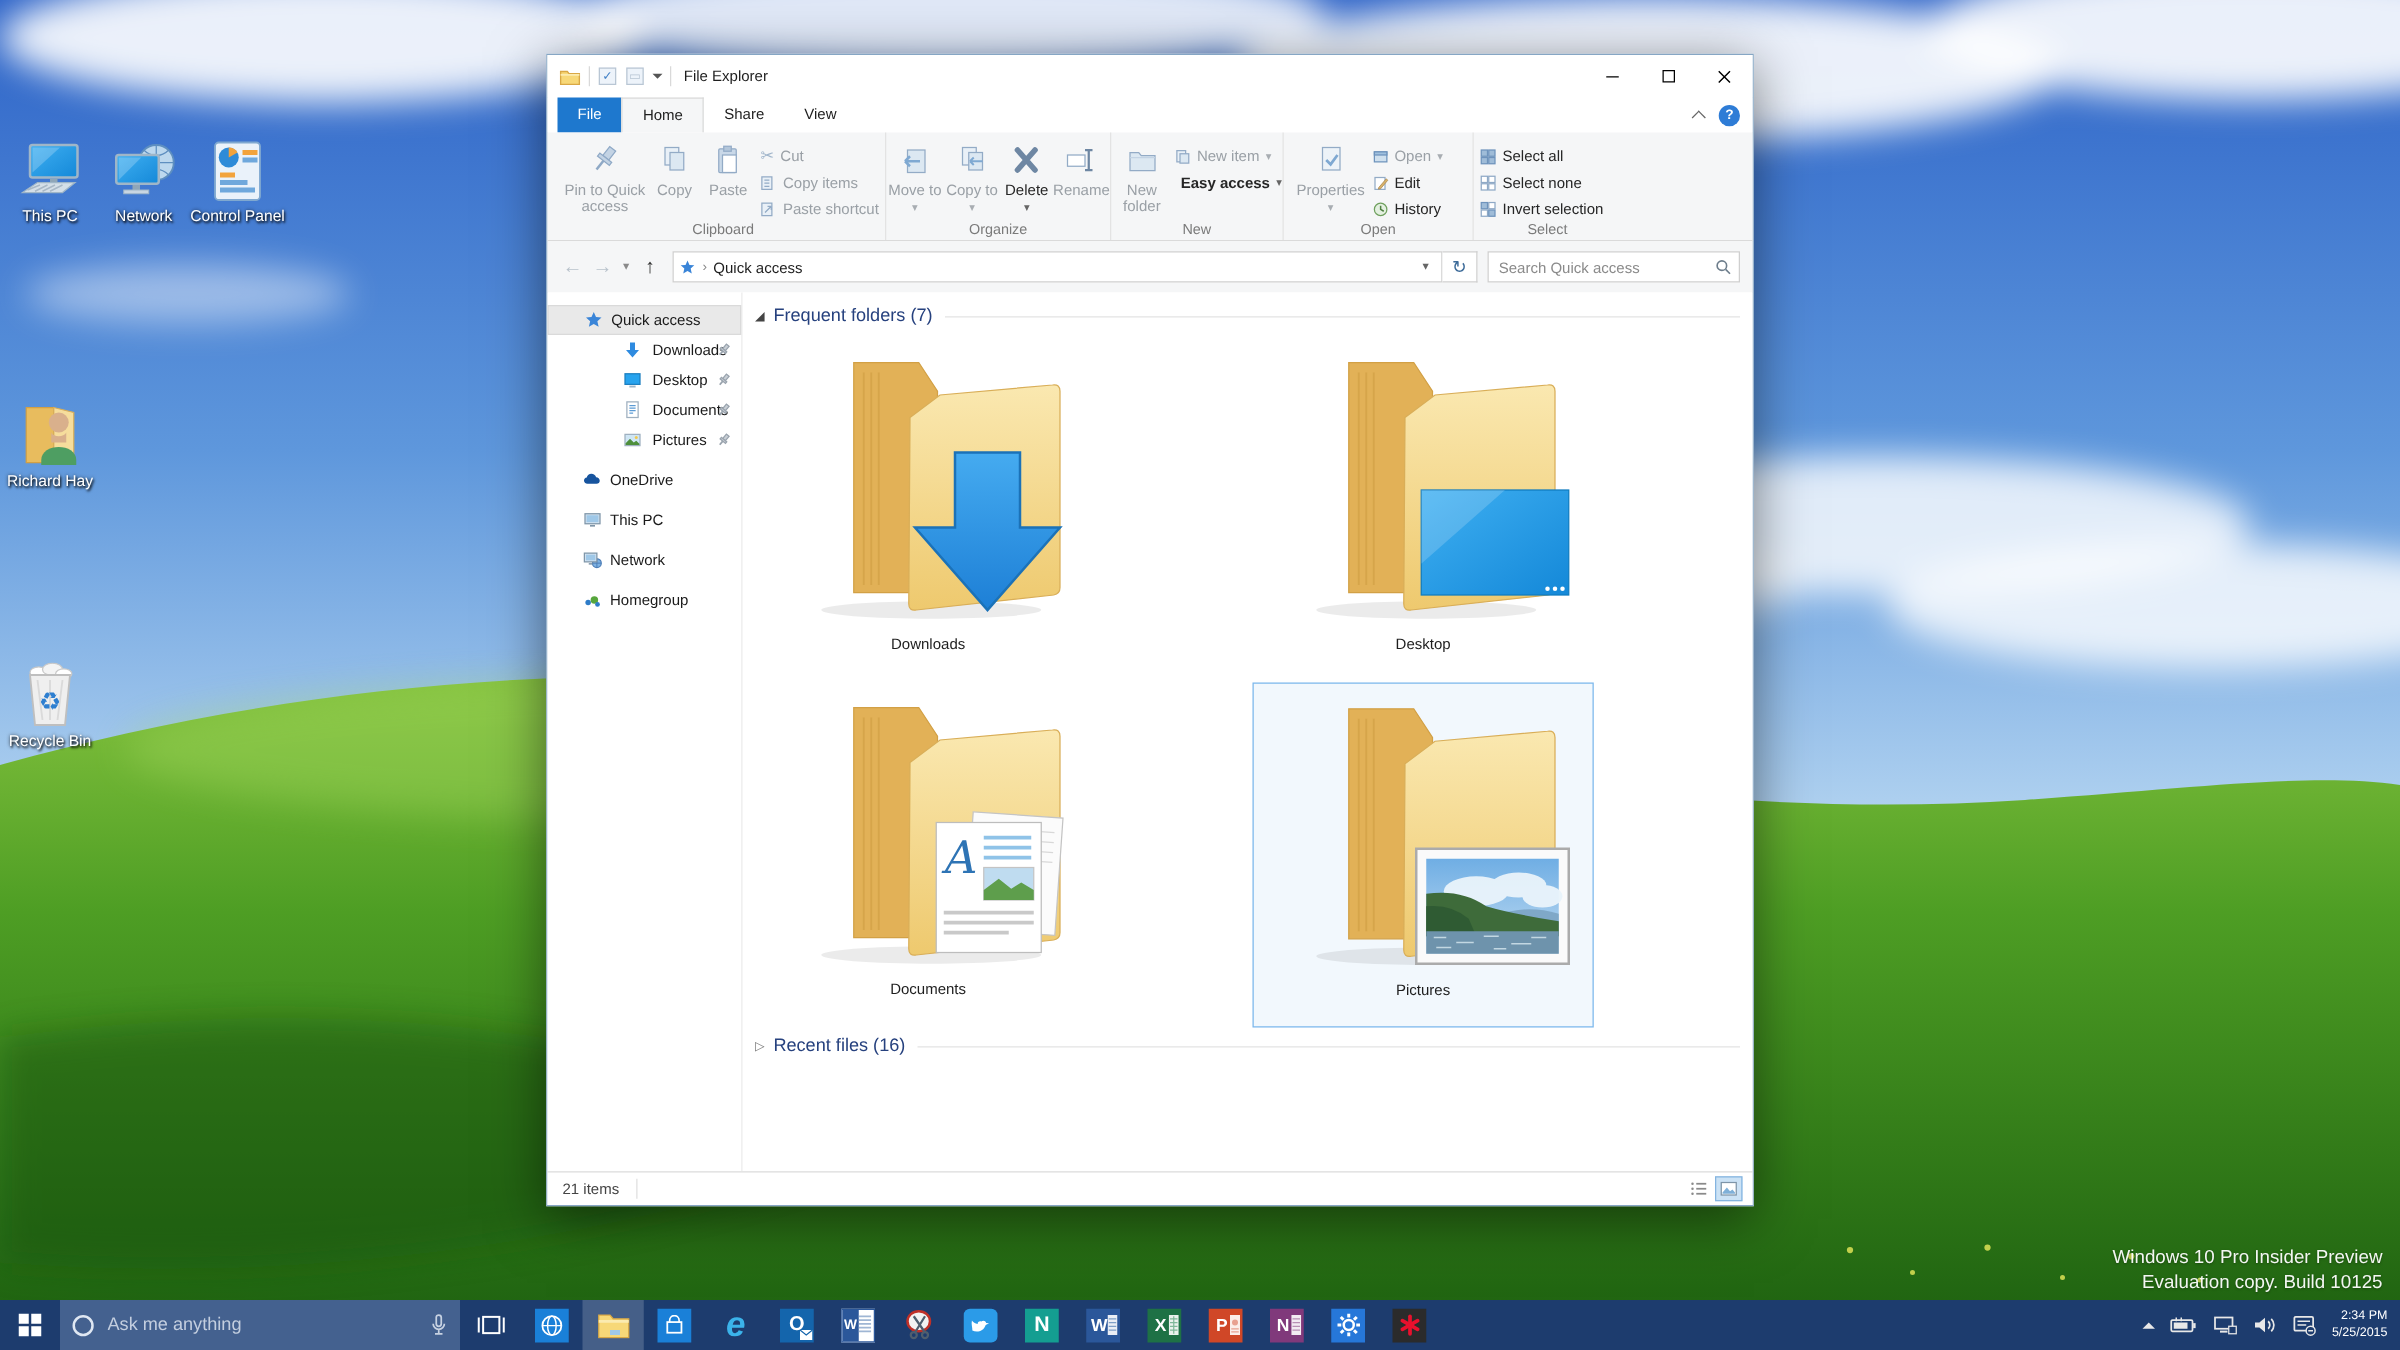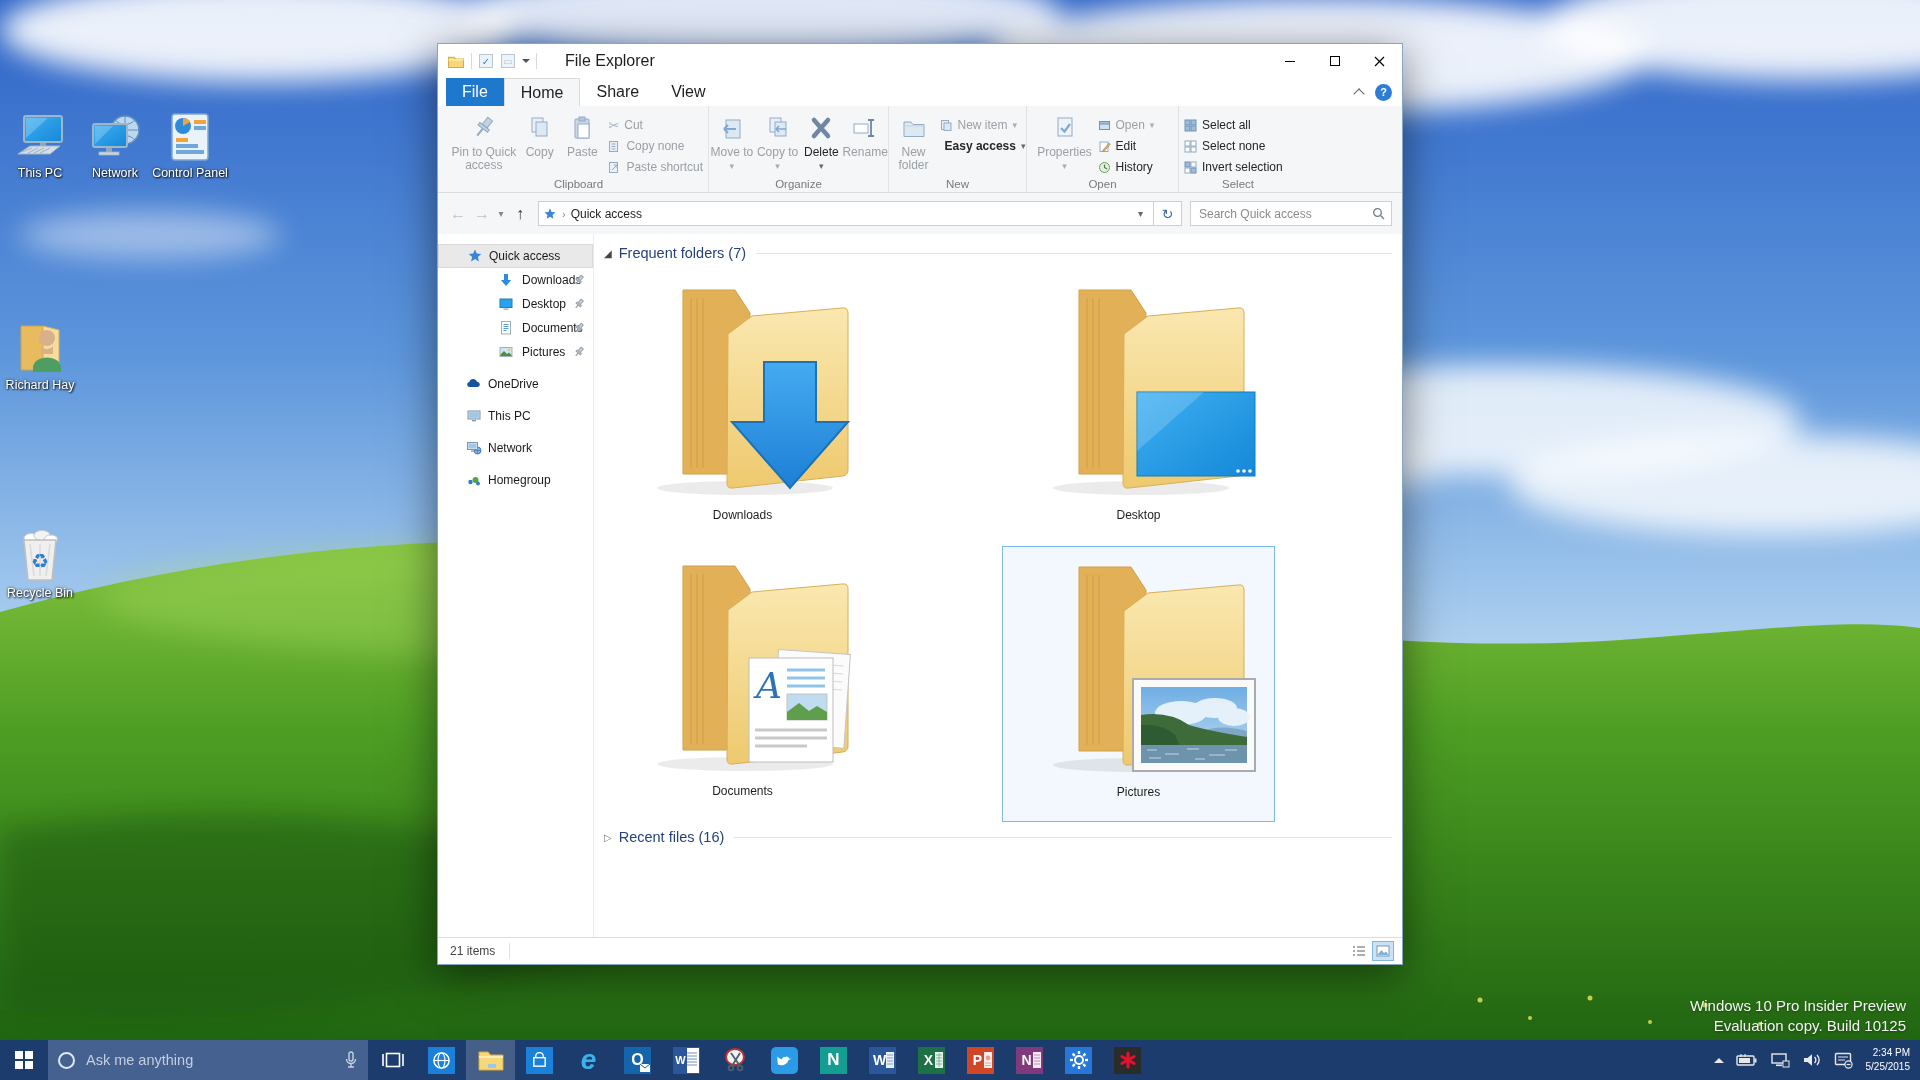--- a/index.html
+++ b/index.html
@@ -21,29 +21,29 @@
   
   #explorer{position:absolute;left:437px;top:43px;width:966px;height:922px;background:#fff;
     border:1px solid #86a6c4;box-shadow:0 10px 42px rgba(0,0,0,.5);font-size:12px;color:#1e1e1e;}
   .titlebar{position:absolute;left:0;top:0;right:0;height:34px;background:#fff;display:flex;align-items:center;}
   .qat{display:flex;align-items:center;gap:6px;padding-left:9px;}
   .qat .sep{width:1px;height:16px;background:#d9d9d9;}
   .qat-btn{width:16px;height:16px;display:flex;align-items:center;justify-content:center;}
   .qat-box{width:14px;height:14px;border:1px solid #b9c6d4;background:#edf3fa;font-size:10px;color:#3f7fc6;
     display:flex;align-items:center;justify-content:center;}
   .caret-dn{width:0;height:0;border-left:4px solid transparent;border-right:4px solid transparent;border-top:4px solid #555;}
-  .win-title{margin-left:28px;font-size:16px;color:#1e1e1e;}
+  .win-title{margin-left:10px;font-size:12px;color:#1e1e1e;}
   .wincontrols{margin-left:auto;display:flex;height:100%;}
   .wc{width:45px;height:100%;display:flex;align-items:center;justify-content:center;}
   .wc-min{width:10px;height:1px;background:#000;}
   .wc-max{width:10px;height:10px;border:1px solid #000;}
 
   
   .tabrow{position:absolute;left:0;top:34px;right:0;height:28px;background:#fff;display:flex;align-items:flex-end;}
-  .tab{padding:0 16px;height:28px;line-height:27px;font-size:16px;}
+  .tab{padding:0 16px;height:28px;line-height:27px;font-size:12px;}
   .tab-file{background:#1e78ce;color:#fff;margin-left:8px;}
   .tab-active{background:#f5f6f7;border:1px solid #dadada;border-bottom:none;color:#1e1e1e;}
   .ribbon-right{margin-left:auto;display:flex;align-items:center;gap:12px;padding-right:10px;height:100%;}
   .chev-up{width:8px;height:8px;border-left:1.5px solid #666;border-top:1.5px solid #666;transform:rotate(45deg);margin-top:4px;}
   .help-btn{width:17px;height:17px;border-radius:50%;background:#2e7cd6;color:#fff;font-size:11px;font-weight:bold;
     display:flex;align-items:center;justify-content:center;}
 
   
   .ribbon{position:absolute;left:0;top:62px;right:0;height:87px;background:#f5f6f7;border-bottom:1px solid #dadada;
     display:flex;padding-left:11px;}
@@ -351,21 +351,21 @@
         <div class="smallstack" style="width:100px;margin-left:4px">
           <div class="smallbtn dis">
             <span style="color:#9FB4CA;font-size:13px">✂</span>
             <span>Cut</span>
           </div>
           <div class="smallbtn dis">
             <svg width="13" height="13" viewBox="0 0 13 13">
               <rect x="1.5" y="1.5" width="8" height="10" fill="#E9F0F7" stroke="#93ABC6"></rect>
               <path d="M3.5,4 h4 M3.5,6.5 h4 M3.5,9 h4" stroke="#93ABC6"></path>
             </svg>
-            <span>Copy none</span>
+            <span>Copy items</span>
           </div>
           <div class="smallbtn dis">
             <svg width="13" height="13" viewBox="0 0 13 13">
               <rect x="1.5" y="1.5" width="8" height="10" fill="#E9F0F7" stroke="#93ABC6"></rect>
               <path d="M4,9 L9,4 M9,4 h-3 M9,4 v3" stroke="#93ABC6" fill="none"></path>
             </svg>
             <span>Paste shortcut</span>
           </div>
         </div>
         <div class="rg-label">Clipboard</div>

